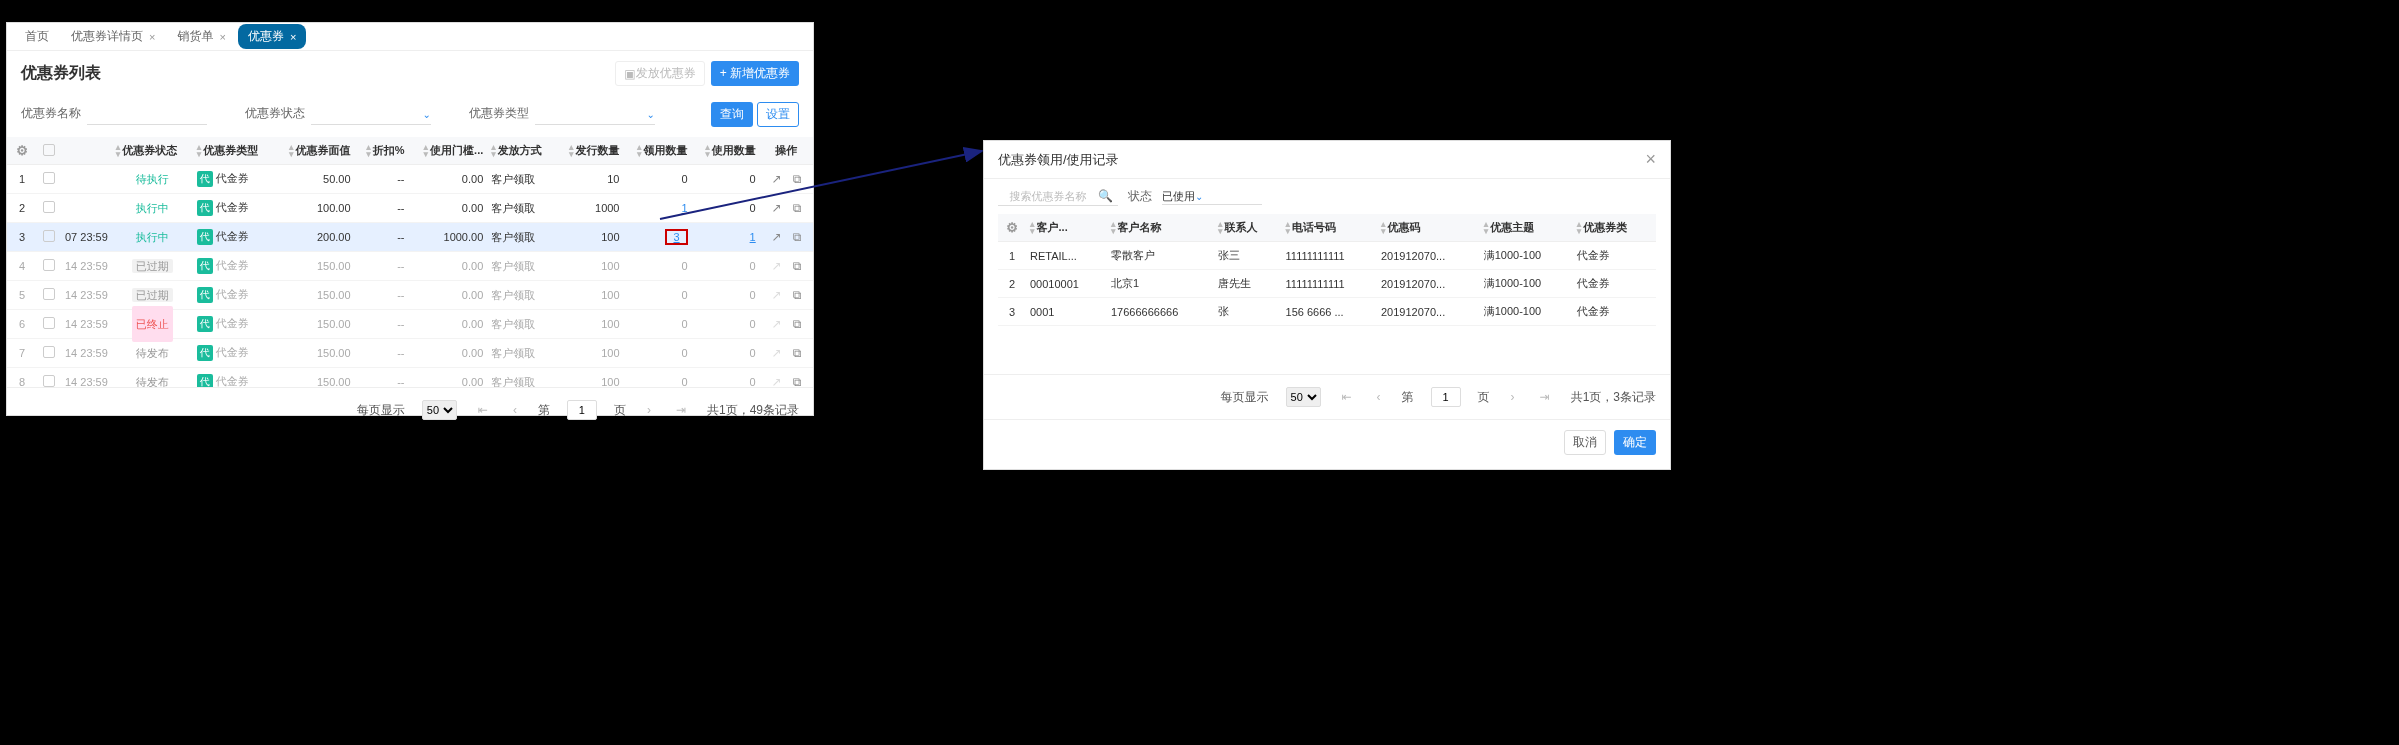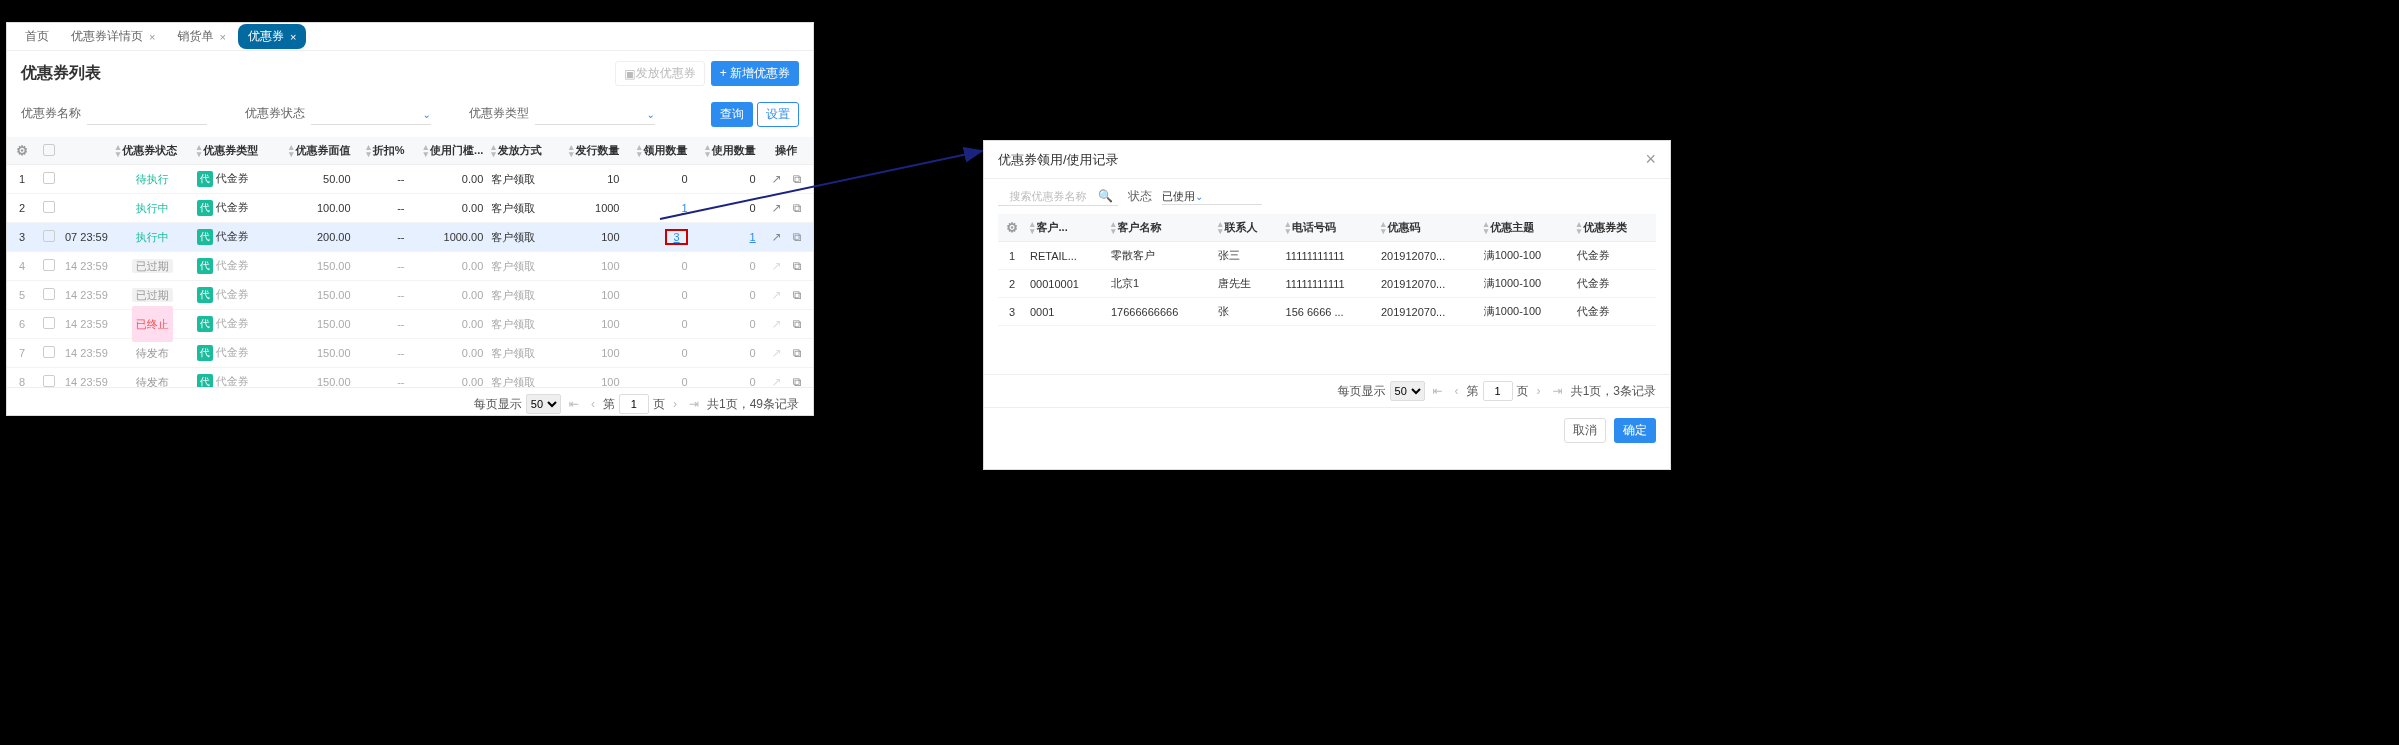--- a/index.html
+++ b/index.html
@@ -54,21 +54,21 @@
 .s-pending { color: #999; }
 .type-badge { background: #1abc9c; color: #fff; font-size: 10px; padding: 1px 3px; border-radius: 2px; margin-right: 3px; display: inline-block; }
 .op-icon { color: #888; margin: 0 4px; cursor: pointer; font-size: 12px; }
 .op-icon.disabled { color: #ddd; }
 .linknum { color: #2d8cf0; text-decoration: underline; cursor: pointer; }
 .boxed { border: 2px solid #c00; padding: 0 6px; display: inline-block; }
 
 .tbl-wrap { max-height: 250px; overflow: hidden; }
 
 
-.pager { display: flex; align-items: center; justify-content: flex-end; padding: 6px 14px; gap: 4px; font-size: 12px; color: #555; border-top: 1px solid #eee; }
+.pager { display: flex; align-items: center; justify-content: flex-end; padding: 12px 14px; gap: 17px; font-size: 12px; color: #555; border-top: 1px solid #eee; }
 .pager select, .pager input { border: 1px solid #ddd; border-radius: 2px; height: 20px; font-size: 11px; }
 .pager input { width: 30px; text-align: center; }
 .pager .pg-btn { color: #bbb; padding: 0 4px; cursor: pointer; }
 
 
 .modal-header { display: flex; justify-content: space-between; align-items: center; padding: 8px 14px; border-bottom: 1px solid #eee; }
 .modal-title { font-size: 13px; font-weight: 500; }
 .modal-close { color: #999; cursor: pointer; font-size: 18px; }
 .modal-filter { display: flex; align-items: center; gap: 10px; padding: 8px 14px; }
 .search-box { display: flex; align-items: center; border-bottom: 1px solid #ddd; width: 120px; }

